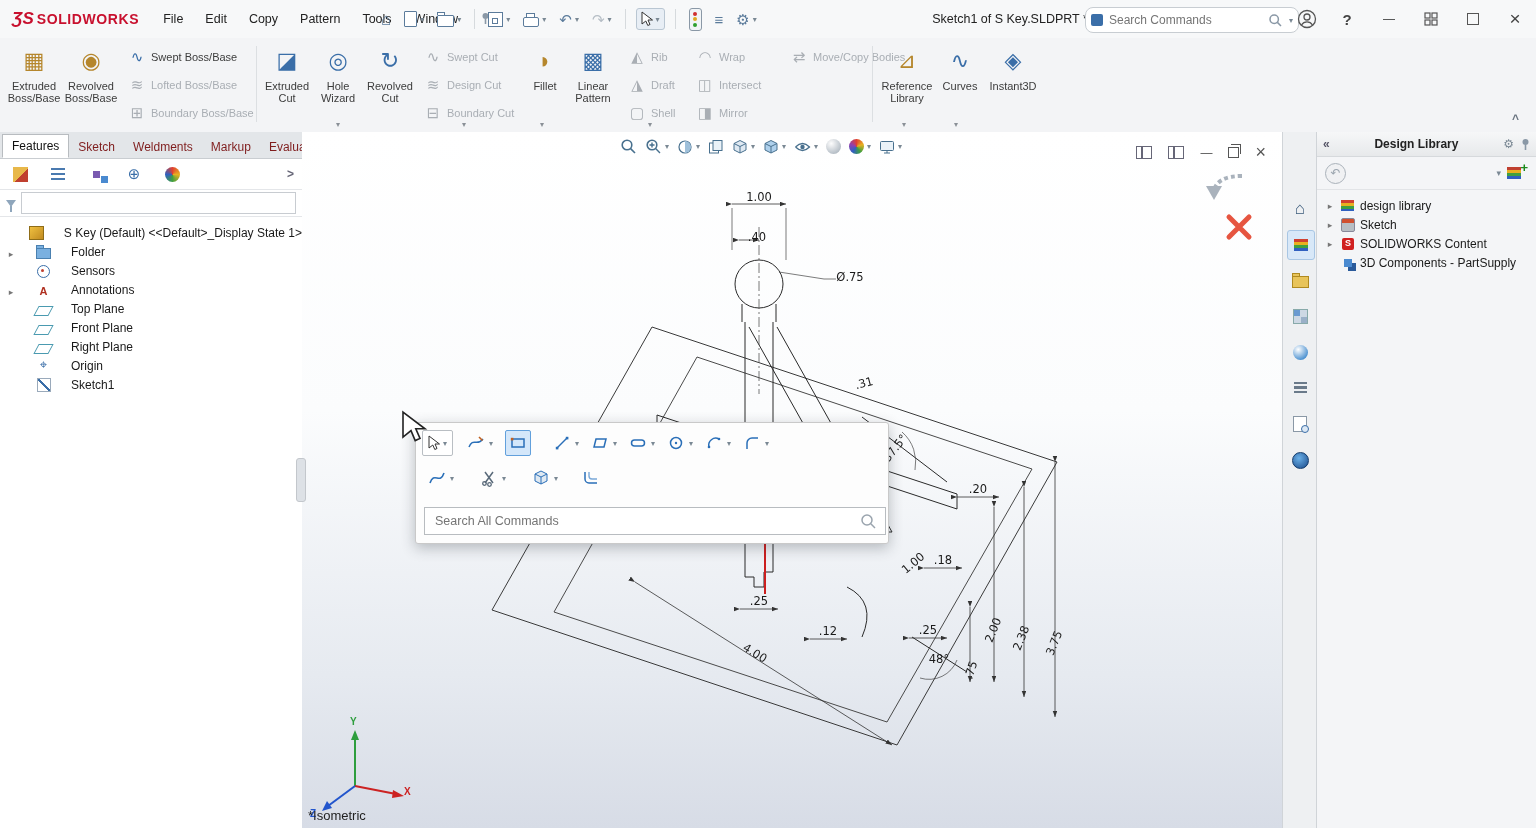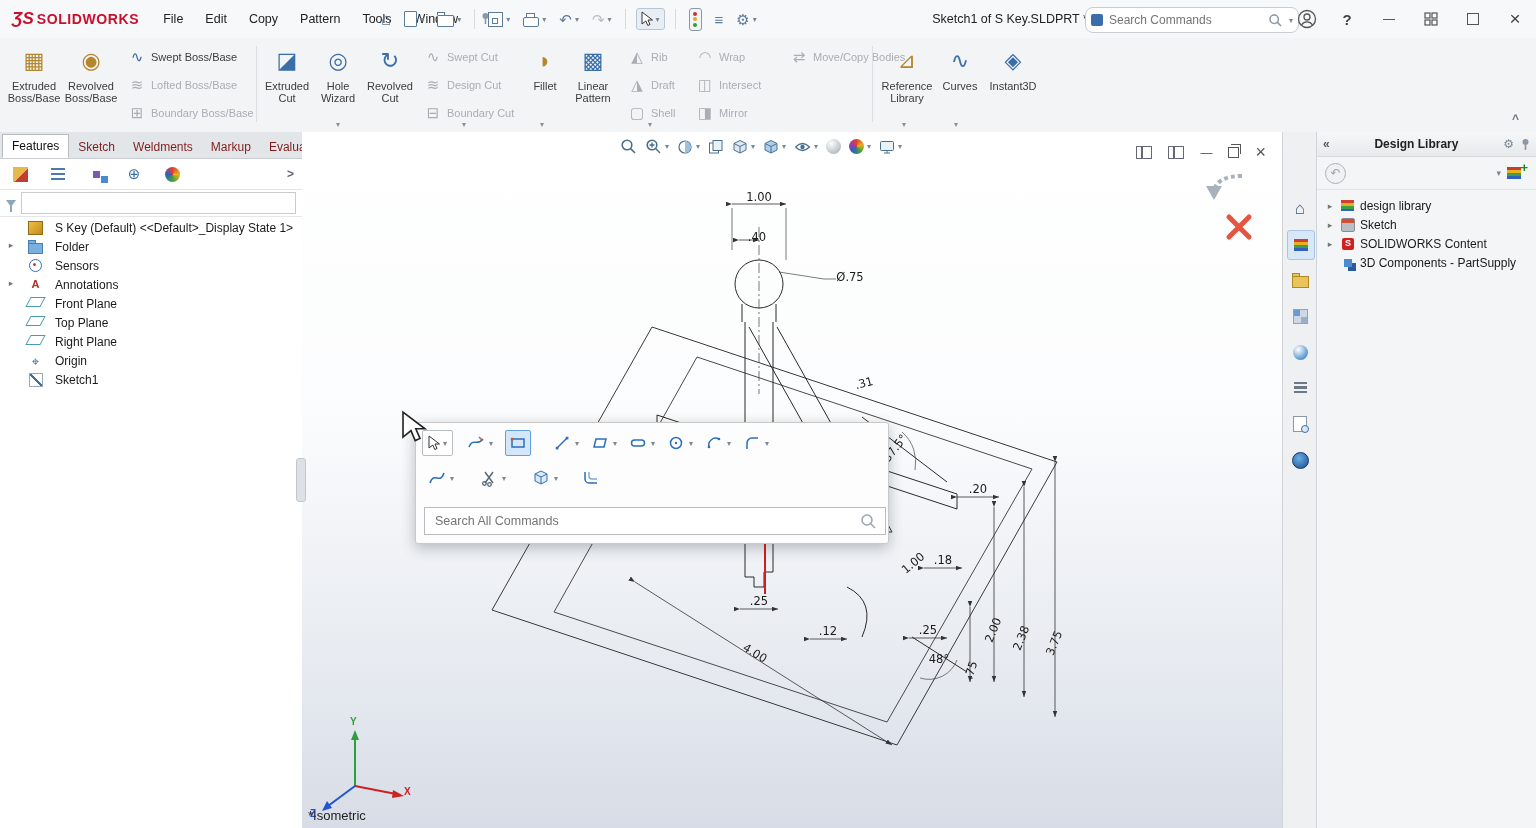--- a/index.html
+++ b/index.html
@@ -62,21 +62,21 @@
 .fm2{width:14px;height:12px;background:repeating-linear-gradient(180deg,#4a7ab0 0 2px,transparent 2px 5px)}
 .fm3{width:7px;height:7px;background:#7a5ab0;box-shadow:8px 5px 0 #4a8ad0}
 .fm4{color:#3a6ea8;font-size:15px}
 .fm5{width:15px;height:15px;border-radius:50%;background:conic-gradient(#e04030,#e8b020,#40a040,#3060c0,#e04030)}
 #fm-expand{position:absolute;right:8px;color:#667;font-weight:bold}
 #fmfilter{height:26px;display:flex;align-items:center;gap:5px;padding:0 6px;border-bottom:1px solid #e4e6e9}
 .funnel{width:0;height:0;border-left:5px solid transparent;border-right:5px solid transparent;border-top:7px solid #8fa6bc;position:relative}
 .funnel::after{content:"";position:absolute;left:-1px;top:-1px;width:2px;height:6px;background:#8fa6bc}
 #fmfilter input{flex:1;height:18px;border:1px solid #c8ccd1;background:#fff;outline:none;font-size:11px}
 #fmtree{padding-top:4px}
-.trow{height:19px;display:flex;align-items:flex-start;gap:12px;padding-left:6px;white-space:nowrap}
+.trow{height:19px;display:flex;align-items:flex-end;gap:20px;padding-left:6px;white-space:nowrap}
 .tarr{width:10px;font-size:9px;color:#777;text-align:center}
 .tic{width:15px;display:flex;align-items:center;justify-content:center}
 .tlabel{color:#1a1a1a;font-size:12px}
 .ico-part{width:13px;height:12px;background:linear-gradient(135deg,#f0c040,#c08a20);border:1px solid #8f6d18}
 .ico-folder{width:14px;height:9px;background:#7ab0e0;border:1px solid #4a80b0;position:relative;margin-top:3px}
 .ico-folder::before{content:"";position:absolute;left:-1px;top:-4px;width:6px;height:2px;background:#7ab0e0;border:1px solid #4a80b0;border-bottom:none}
 .ico-sensor{width:11px;height:11px;border:1.5px solid #3a6ea8;border-radius:50%;position:relative}
 .ico-sensor::before{content:"";position:absolute;left:3px;top:3px;width:3px;height:3px;border-radius:50%;background:#c04030}
 .ico-annot::before{content:"A";color:#b03020;font-weight:bold;font-size:11px}
 .ico-mat{width:13px;height:11px;border:1px solid #9aaabb;background:repeating-linear-gradient(180deg,#8fa6bc 0 2px,#e8eef4 2px 4px)}
@@ -426,28 +426,28 @@
     <div class="trow">
       <span class="tarr">▸</span>
       <span class="tic ico-annot"></span>
       <span class="tlabel">Annotations</span>
     </div>
     <div class="trow">
       <span class="tarr"></span>
       <span class="tic">
           <span class="ico-plane"></span>
         </span>
-      <span class="tlabel">Front Plane</span>
+      <span class="tlabel">Top Plane</span>
     </div>
     <div class="trow">
       <span class="tarr"></span>
       <span class="tic">
           <span class="ico-plane"></span>
         </span>
-      <span class="tlabel">Top Plane</span>
+      <span class="tlabel">Front Plane</span>
     </div>
     <div class="trow">
       <span class="tarr"></span>
       <span class="tic">
           <span class="ico-plane"></span>
         </span>
       <span class="tlabel">Right Plane</span>
     </div>
     <div class="trow">
       <span class="tarr"></span>

